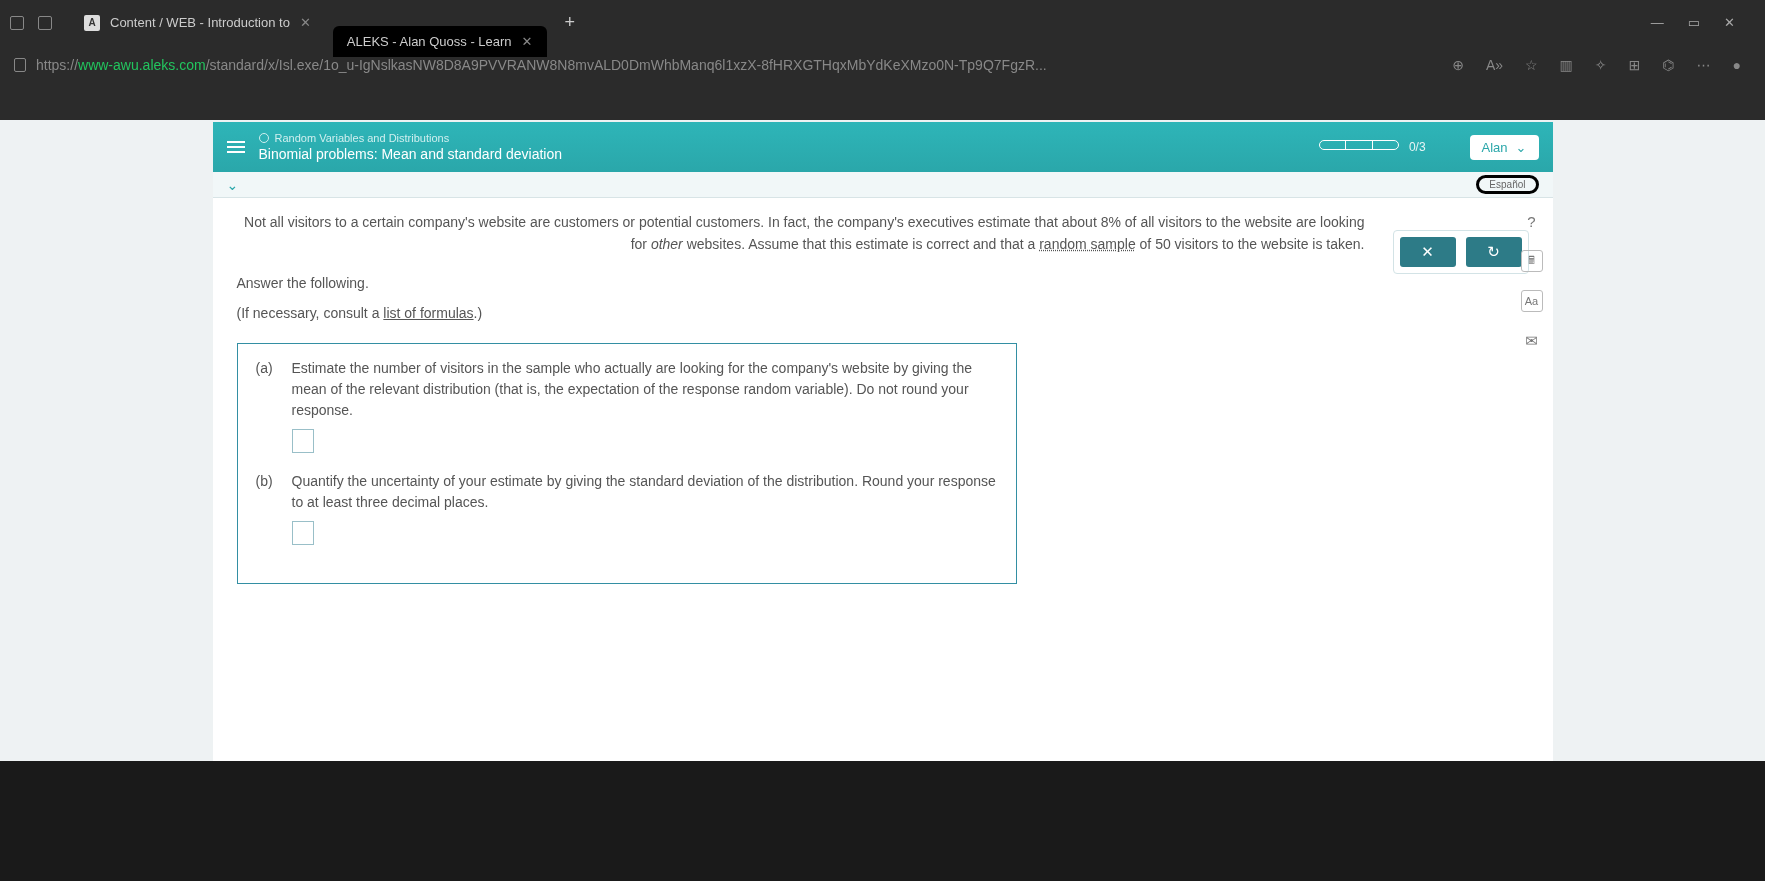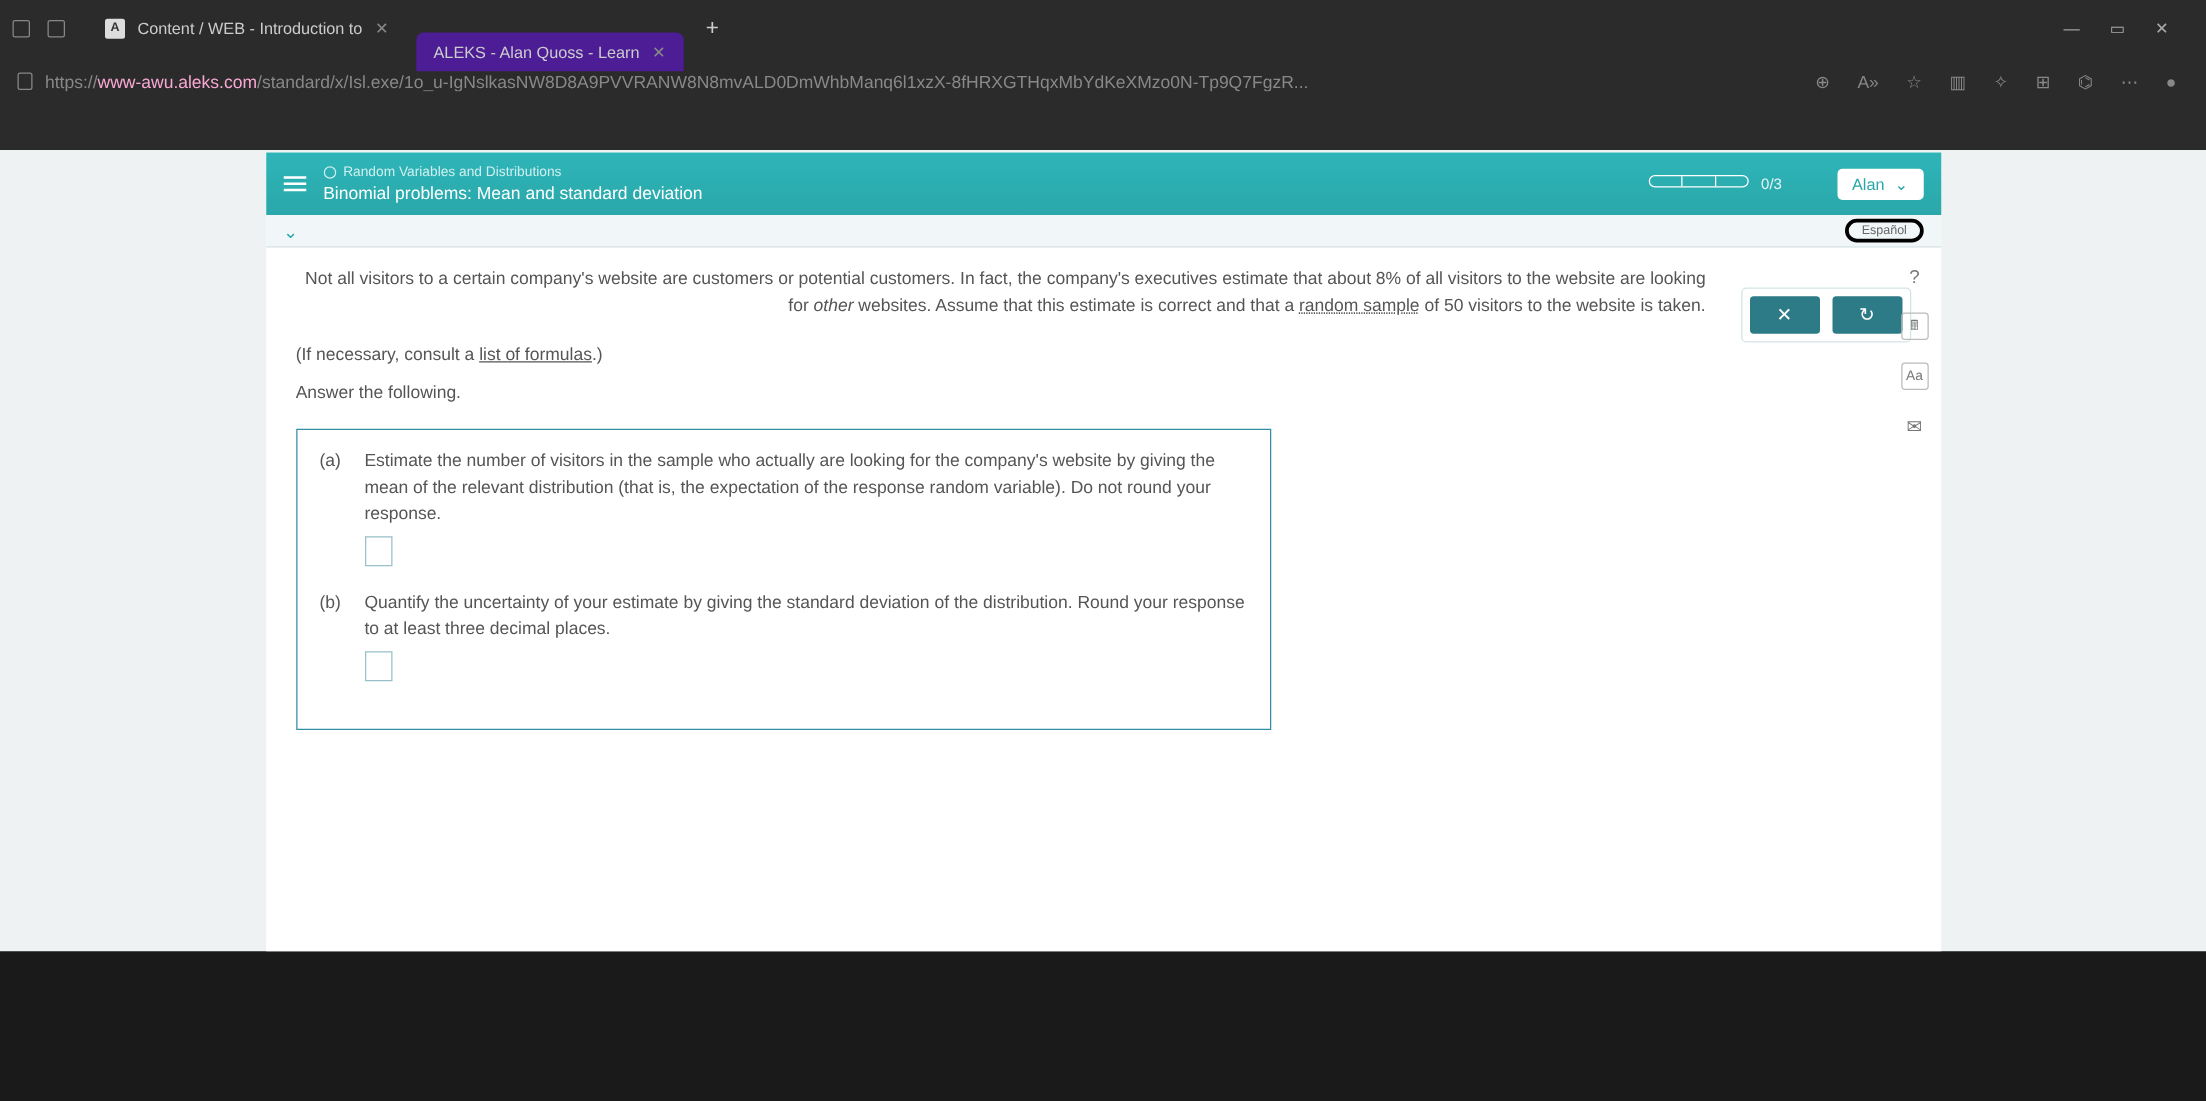--- a/index.html
+++ b/index.html
@@ -38,21 +38,21 @@
   display: flex;
   align-items: center;
   gap: 10px;
   padding: 8px 14px;
   color: #ccc;
   font-size: 13px;
   border-radius: 6px 6px 0 0;
   cursor: pointer;
 }
 .tab.active {
-  background: #4c1d95;
+  background: #000000;
   margin-top: 38px;
 }
 .tab-favicon {
   width: 16px;
   height: 16px;
   background: #ddd;
   color: #333;
   display: flex;
   align-items: center;
   justify-content: center;
@@ -92,21 +92,21 @@
   border-radius: 2px;
   position: relative;
 }
 .url {
   flex: 1;
   font-size: 14px;
   color: #888;
   white-space: nowrap;
   overflow: hidden;
 }
-.url .host { color: #f9a8d4; }
+.url .host { color: #22c55e; }
 .addr-icons {
   display: flex;
   gap: 22px;
   align-items: center;
   color: #888;
   padding-right: 10px;
 }
 .addr-icons span { cursor: pointer; font-size: 14px; }
 .app-viewport {
   background: #eef2f3;
@@ -380,24 +380,24 @@
     <div class="subheader">
       <span class="chevron-toggle">⌄</span>
       <span class="espanol-btn">Español</span>
     </div>
 
     <div class="content-area">
       <div class="question-col">
         <div class="problem-statement">
           <span>Not all visitors to a certain company's website are customers or potential customers. In fact, the company's executives estimate that about </span><span class="pct">8%</span><span> of all visitors to the website are looking for </span><em>other</em><span> websites. Assume that this estimate is correct and that a </span><span class="tl">random sample</span><span> of </span><span>50</span><span> visitors to the website is taken.</span>
         </div>
+        <div class="answer-instr">Answer the following.</div>
         <div class="answer-instr">
           <span>(If necessary, consult a </span><span class="formula-link">list of formulas</span><span>.)</span>
         </div>
-        <div class="answer-instr">Answer the following.</div>
 
         <div class="answer-box">
           <div class="part">
             <div class="label">(a)</div>
             <div class="body">
               <span>Estimate the number of visitors in the sample who actually are looking for the company's website by giving the mean of the relevant distribution (that is, the </span><span class="tl">expectation</span><span> of the response </span><span class="tl">random variable</span><span>). Do not round your response.</span>
               <br>
               <input class="part-input" type="text" style="">
             </div>
           </div>

